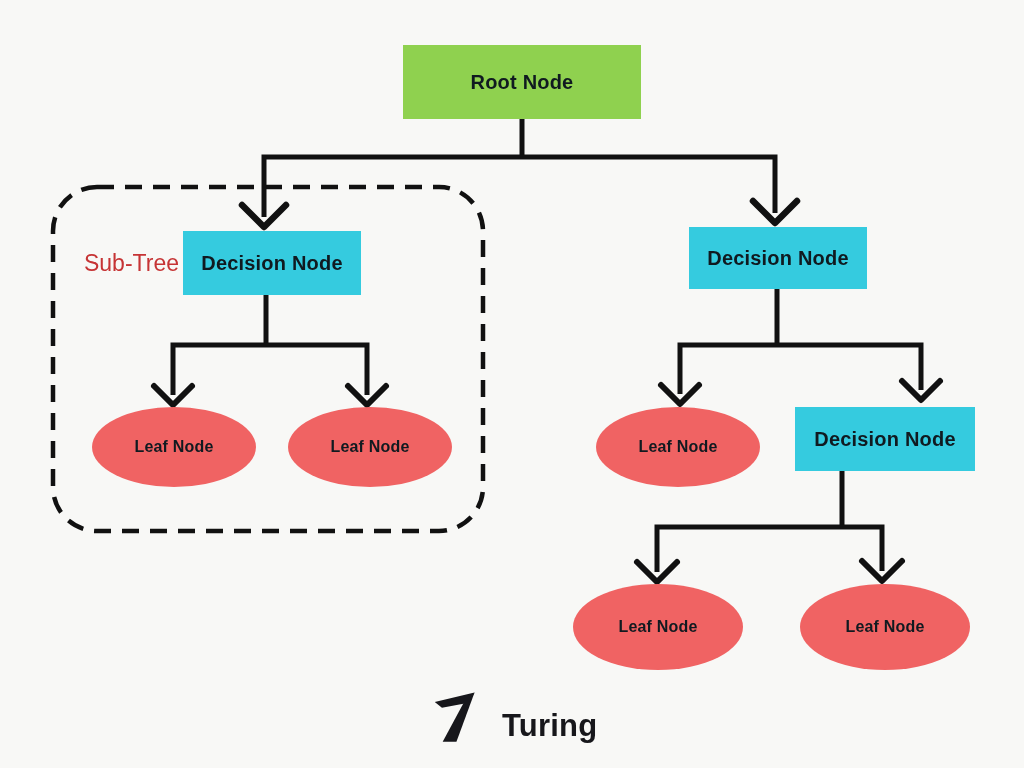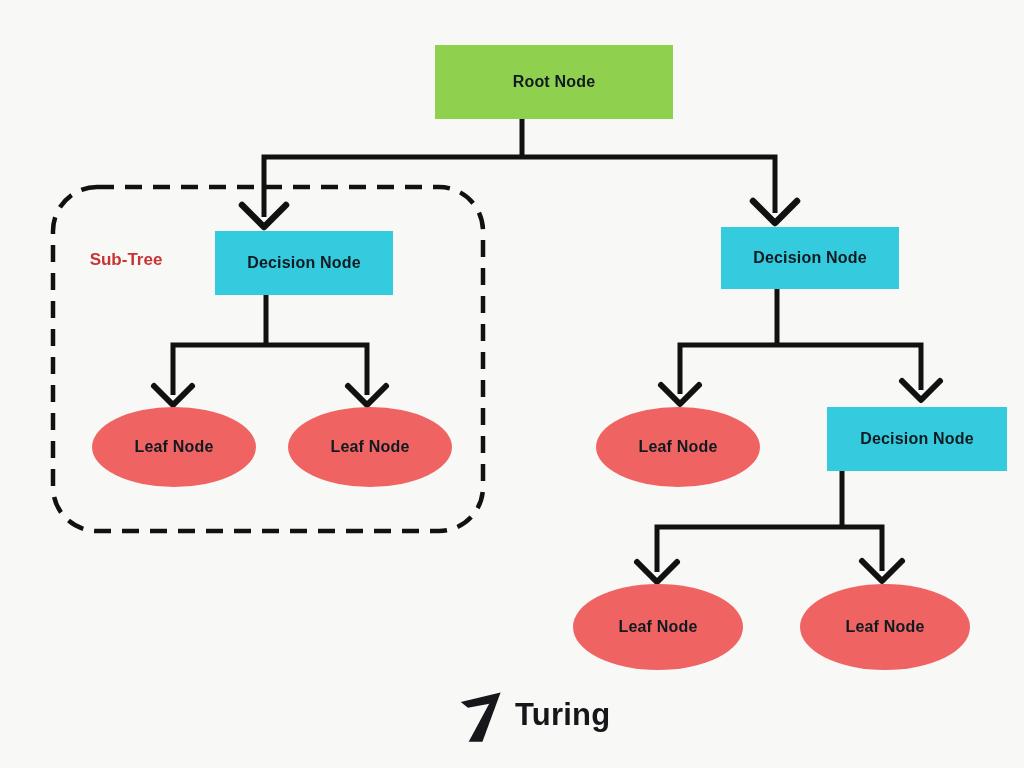--- a/index.html
+++ b/index.html
@@ -34,52 +34,52 @@
   .node{
     position:absolute;
     display:flex;
     align-items:center;
     justify-content:center;
     color:var(--node-text);
     font-weight:600;
     letter-spacing:0.2px;
     text-align:center;
   }
-  .node.rect{font-size:16px;margin-left:32px;}
+  .node.rect{font-size:20px;}
   .node.ellipse{border-radius:50%;font-size:16px;}
   .root-node{
     left:403px;top:45px;width:238px;height:74px;
     background:var(--root-fill);
     font-size:21px;
   }
   .decision-node{background:var(--decision-fill);}
   .decision-left{left:183px;top:231px;width:178px;height:64px;}
   .decision-right{left:689px;top:227px;width:178px;height:62px;}
   .decision-right-child{left:795px;top:407px;width:180px;height:64px;}
   .leaf-node{background:var(--leaf-fill);}
   .leaf-subtree-left{left:92px;top:407px;width:164px;height:80px;}
   .leaf-subtree-right{left:288px;top:407px;width:164px;height:80px;}
   .leaf-right{left:596px;top:407px;width:164px;height:80px;}
   .leaf-bottom-left{left:573px;top:584px;width:170px;height:86px;}
   .leaf-bottom-right{left:800px;top:584px;width:170px;height:86px;}
   .subtree-label{
     position:absolute;
     left:73px;top:250px;
     width:106px;
-    font-size:17px;
-    font-weight:700;
+    font-size:23px;
+    font-weight:400;
     color:var(--subtree-label);
-    text-align:center;
+    text-align:right;
   }
   .brand{
     position:absolute;
-    left:460px;top:686px;
+    left:434px;top:686px;
     display:flex;
-    align-items:center;
-    gap:13px;
+    align-items:flex-end;
+    gap:26px;
   }
   .brand-mark{width:42px;height:58px;}
   .brand-name{
     font-size:31px;
     font-weight:700;
     color:var(--brand-text);
     letter-spacing:0.2px;
   }
 </style>
 </head>

